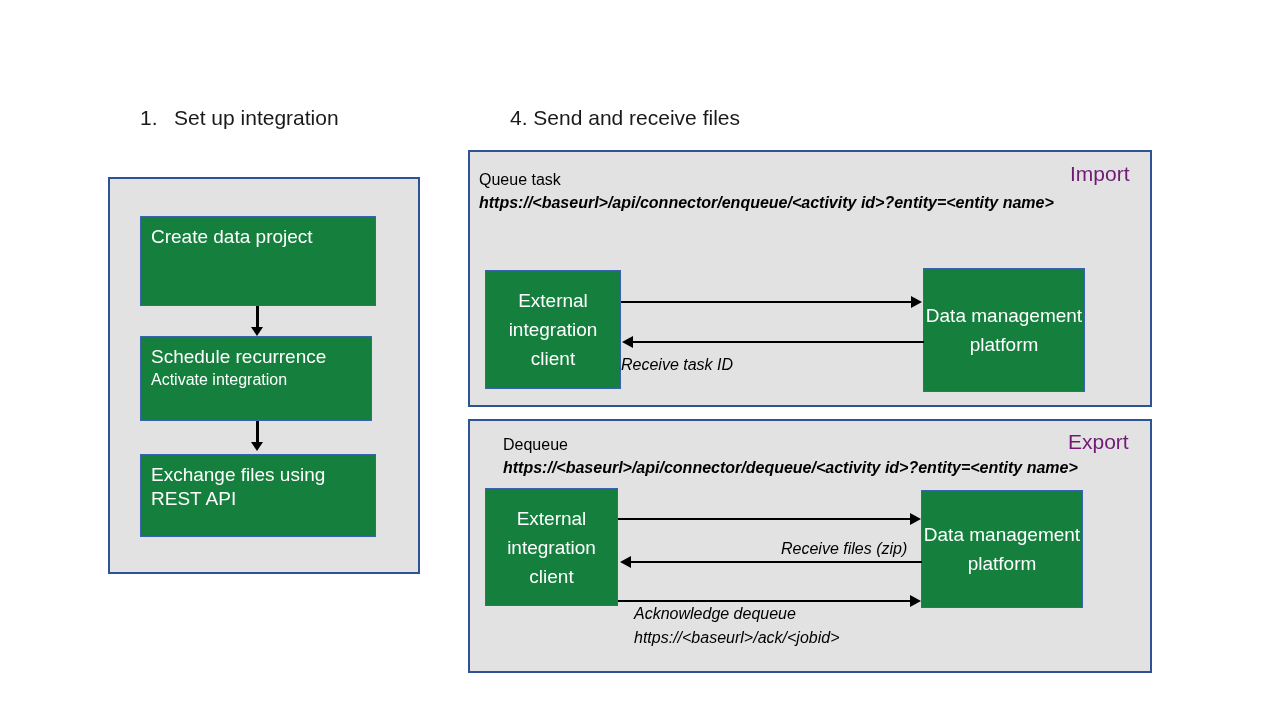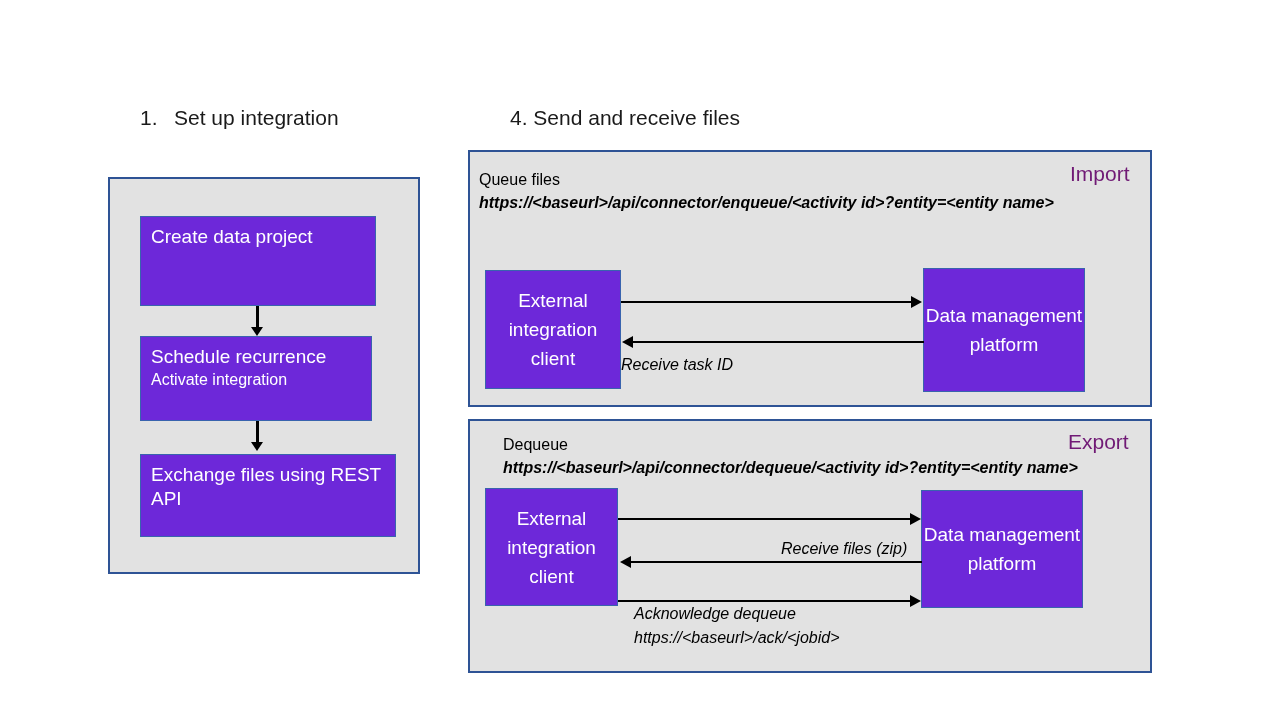--- a/index.html
+++ b/index.html
@@ -35,39 +35,39 @@
     background: #E2E2E2;
     border: 2px solid #2E5395;
     box-sizing: border-box;
   }
   #panel-setup   { left: 108px;  top: 177px; width: 312px; height: 397px; }
   #panel-import  { left: 468px;  top: 150px; width: 684px; height: 257px; }
   #panel-export  { left: 468px;  top: 419px; width: 684px; height: 254px; }
 
   
   .bluebox {
-    background: #6d28d9;
+    background: #15803d;
     border: 1px solid #3963AE;
     box-sizing: border-box;
     color: #ffffff;
   }
   .bluebox .title {
     font-size: 19px;
     line-height: 24px;
     display: block;
   }
   .bluebox .sub {
     font-size: 16px;
     line-height: 22px;
     display: block;
   }
   .step-box { padding: 8px 10px 6px 10px; }
   #step-1 { left: 140px; top: 216px; width: 236px; height: 90px; }
   #step-2 { left: 140px; top: 336px; width: 232px; height: 85px; }
-  #step-3 { left: 140px; top: 454px; width: 256px; height: 83px; }
+  #step-3 { left: 140px; top: 454px; width: 236px; height: 83px; }
 
   
   .v-arrow { width: 3px; background: #000000; }
   #vconn-1 { left: 256px; top: 306px; height: 22px; }
   #vconn-2 { left: 256px; top: 421px; height: 22px; }
   .v-head {
     width: 0; height: 0;
     border-left: 6px solid transparent;
     border-right: 6px solid transparent;
     border-top: 9px solid #000000;
@@ -183,21 +183,21 @@
 <div class="abs v-arrow" id="vconn-2"></div>
 <div class="abs v-head" id="vhead-2"></div>
 
 <div class="abs bluebox step-box" id="step-3">
   <span class="title">Exchange files using REST API</span>
 </div>
 
 <div class="abs panel" id="panel-import"></div>
 
 <div class="abs panel-corner" id="import-corner">Import</div>
-<div class="abs hdr-plain" id="imp-hdr-1">Queue files</div>
+<div class="abs hdr-plain" id="imp-hdr-1">Queue task</div>
 <div class="abs hdr-url" id="imp-hdr-2">https://&lt;baseurl&gt;/api/connector/enqueue/&lt;activity id&gt;?entity=&lt;entity name&gt;</div>
 
 <div class="abs bluebox actor" id="imp-client">External integration client</div>
 <div class="abs bluebox actor" id="imp-platform">Data management platform</div>
 
 <div class="abs h-line" id="imp-arrow1-line"></div>
 <div class="abs h-head-right" id="imp-arrow1-head"></div>
 
 <div class="abs h-line" id="imp-arrow2-line"></div>
 <div class="abs h-head-left" id="imp-arrow2-head"></div>

